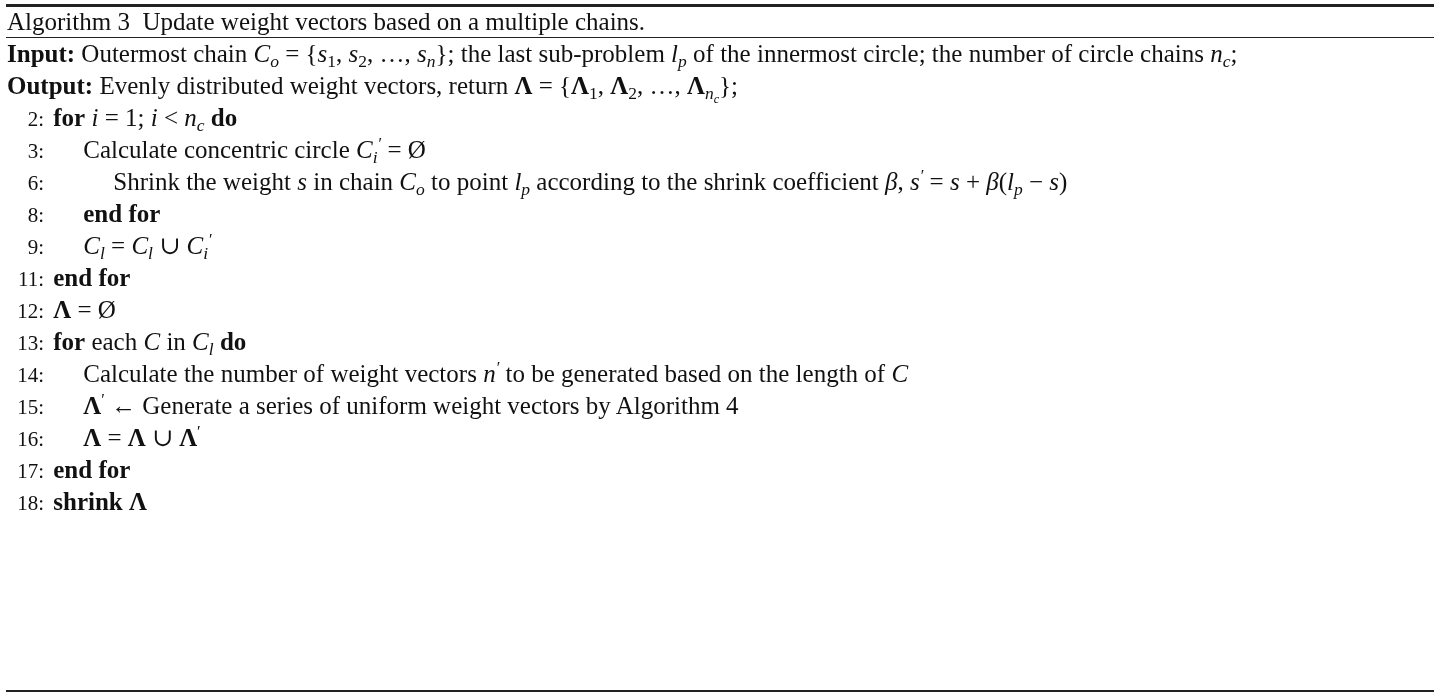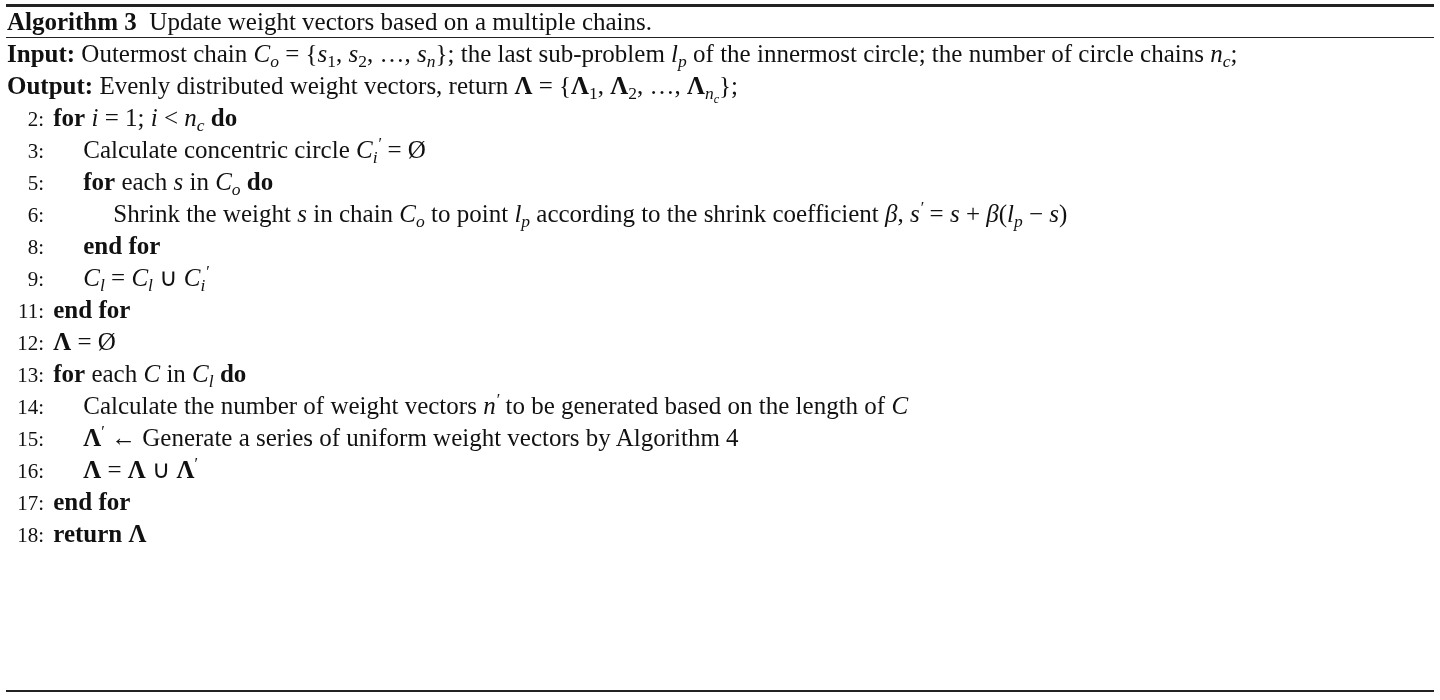--- a/index.html
+++ b/index.html
@@ -9,32 +9,32 @@
     color: #111;
     font-size: 25px;
   }
   .algo {
     position: absolute; left: 6px; top: 4px; width: 1428px;
   }
   .rule-top { border-top: 3px solid #222; }
   .rule-mid { border-top: 1.5px solid #222; }
   .rule-bot { border-top: 2px solid #222; position: absolute; left: 6px; width: 1428px; top: 690px; }
   .caption { height: 30px; line-height: 30px; padding-left: 1px; }
-  .caption b { font-weight: bold; margin-top: 18px; }
+  .caption b { font-weight: normal; margin-top: 18px; }
   .line { height: 32px; line-height: 32px; white-space: nowrap; position: relative; }
   .io { padding-left: 1px; }
   .num { display: inline-block; width: 38px; text-align: right; padding-right: 3px; font-size: 21px; }
   .ind1 { display: inline-block; width: 30px; }
   .ind2 { display: inline-block; width: 60px; }
   .kw { font-weight: bold; }
   i, .m { font-style: italic; }
   sub { font-size: 0.7em; vertical-align: -0.3em; line-height: 0; }
   sup { font-size: 0.65em; vertical-align: 0.55em; line-height: 0; }
   .bl { font-weight: bold; font-style: normal; }
-  .body { padding-top: 0; font-family: Liberation Serif, serif; }
+  .body { padding-top: 0; }
 </style>
 </head>
 <body>
 
 <div class="algo">
   <div class="rule-top"></div>
   <div class="caption">
     <b>Algorithm 3</b>&nbsp;&nbsp;<span>Update weight vectors based on a multiple chains.</span>
   </div>
   <div class="rule-mid"></div>
@@ -62,27 +62,20 @@
       <span class="kw">do</span>
     </div>
 
     <div class="line">
       <span class="num">3:</span><span class="ind1"></span>
       <span>Calculate concentric circle</span>
       <i>C<sub>i</sub><sup>′</sup></i> = Ø
     </div>
 
 
-    <div class="line">
-      <span class="num">5:</span><span class="ind1"></span>
-      <span class="kw">for</span>
-      <span>each</span> <i>s</i>
-      <span>in</span> <i>C<sub>o</sub></i>
-      <span class="kw">do</span>
-    </div>
 
     <div class="line">
       <span class="num">6:</span><span class="ind2"></span>
       <span>Shrink the weight</span> <i>s</i>
       <span>in chain</span> <i>C<sub>o</sub></i>
       <span>to point</span> <i>l<sub>p</sub></i>
       <span>according to the shrink coefficient</span>
       <i>β</i>, <i>s<sup>′</sup></i> = <i>s</i> + <i>β</i>(<i>l<sub>p</sub></i> − <i>s</i>)
     </div>
 
@@ -133,18 +126,18 @@
       <span class="bl">Λ</span> = <span class="bl">Λ</span> ∪ <span class="bl">Λ</span><sup>′</sup>
     </div>
 
     <div class="line">
       <span class="num">17:</span>
       <span class="kw">end for</span>
     </div>
 
     <div class="line">
       <span class="num">18:</span>
-      <span class="kw">return</span>
+      <span class="kw">shrink</span>
       <span class="bl">Λ</span>
     </div>
   </div>
 </div>
 <div class="rule-bot"></div>
 
 </body></html>

